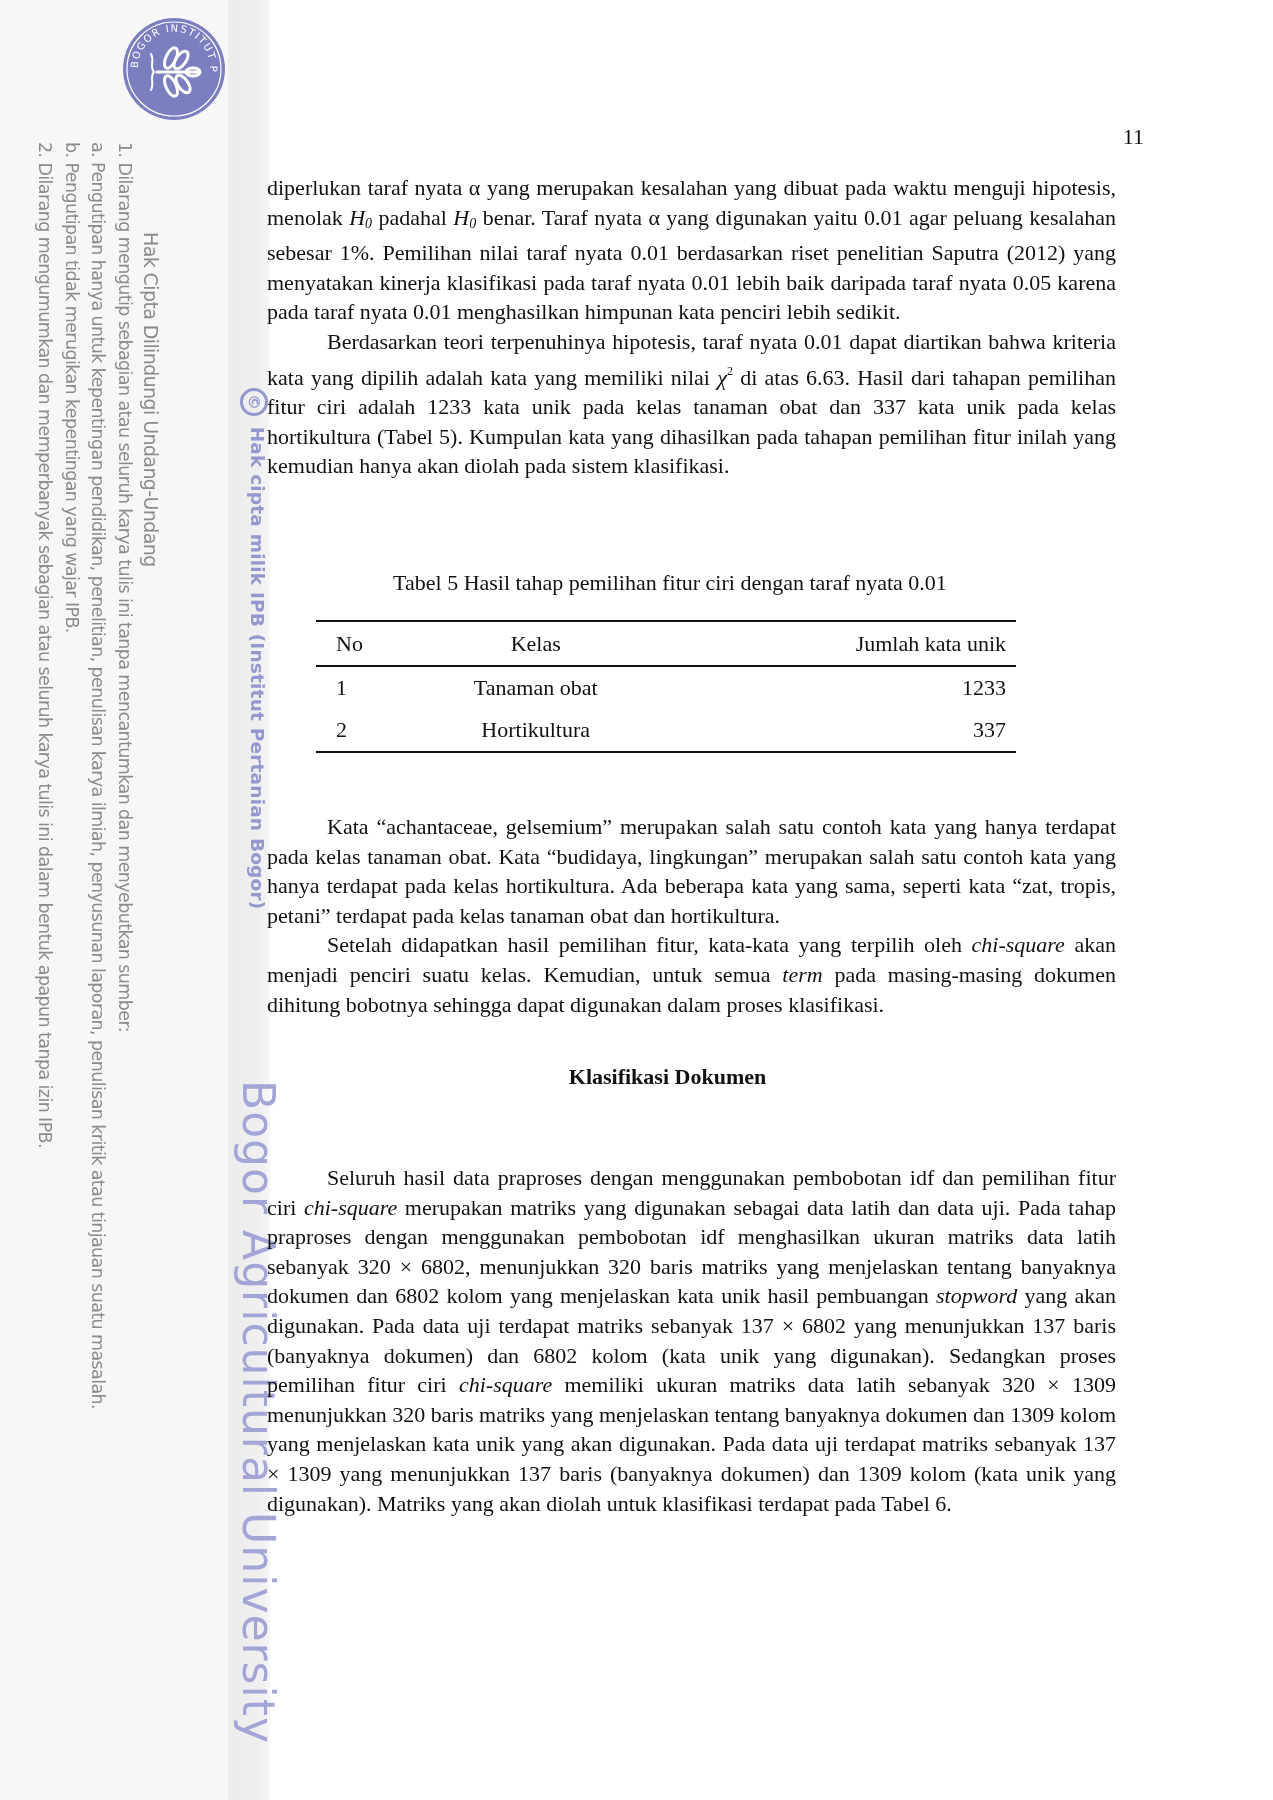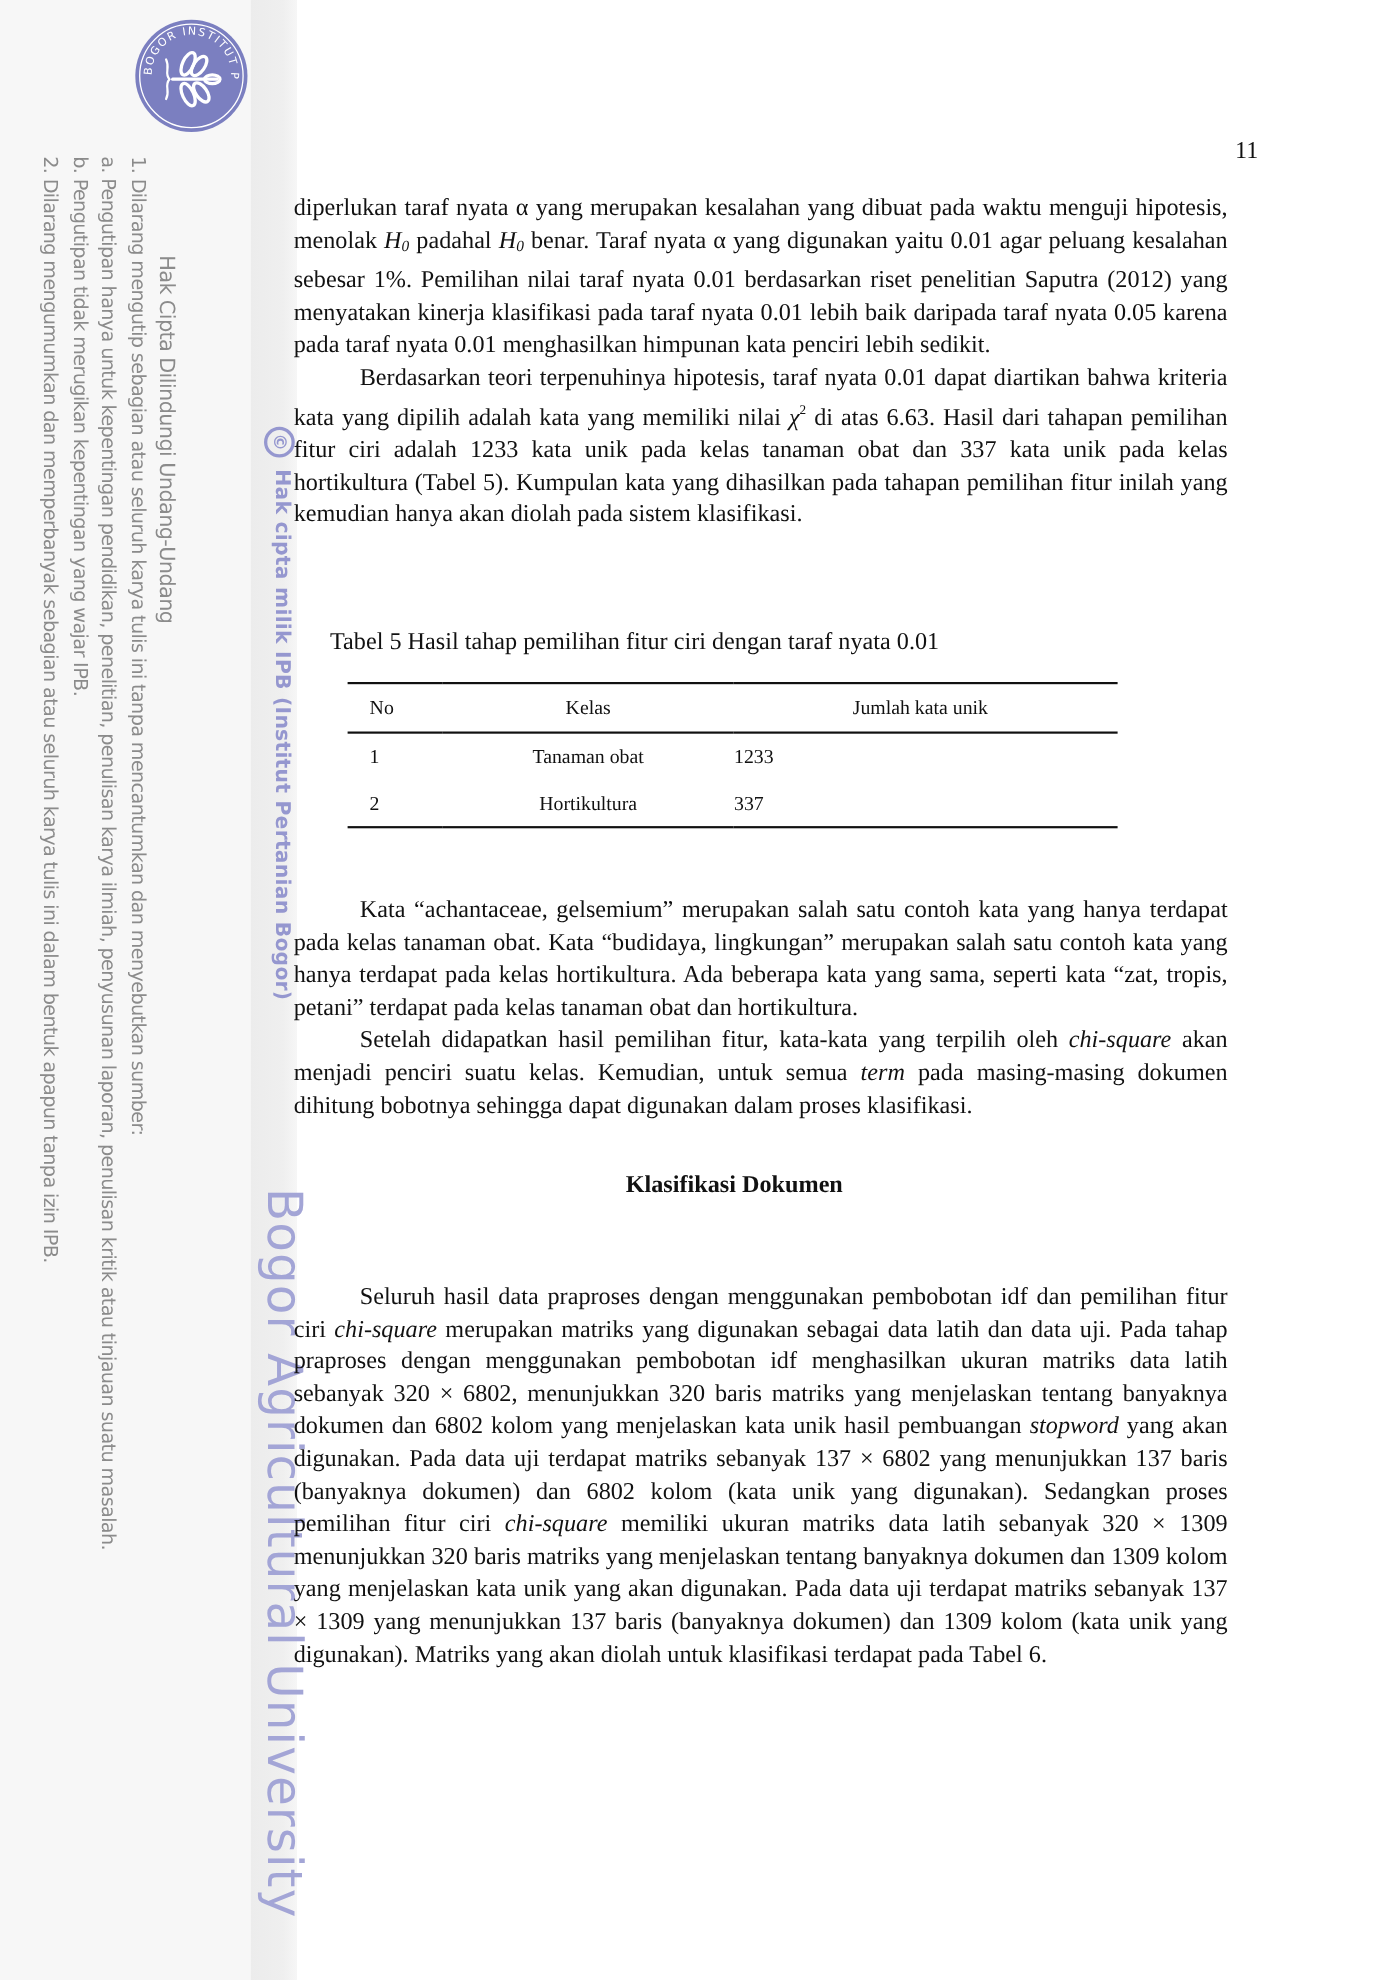--- a/index.html
+++ b/index.html
@@ -53,33 +53,33 @@
     position: absolute; left: 243px; top: 173px; width: 849px;
     font-size: 22px; line-height: 29.6px; margin-left: 24px;
   }
   .content p { margin: 0; text-align: justify; }
   .content p.indent { text-indent: 60px; }
   sub.h0 { font-size: 14px; vertical-align: -3px; }
   sup.chi { font-size: 12px; vertical-align: 10px; }
   i { font-style: italic; }
 
   .table-caption {
-    position: absolute; left: 300px; top: 569px; width: 740px; text-align: left;
+    position: absolute; left: 300px; top: 569px; width: 740px; text-align: center;
     font-size: 22px; line-height: 28px;
   }
   .data-table {
     position: absolute; left: 316px; top: 620px; width: 700px;
-    border-collapse: collapse; font-size: 18px;
+    border-collapse: collapse; font-size: 22px;
   }
   .data-table th, .data-table td { font-weight: normal; padding: 0; height: 42px; }
   .data-table thead tr { border-top: 2px solid #111; border-bottom: 2px solid #111; }
   .data-table tbody tr:last-child { border-bottom: 2px solid #111; }
   .data-table .col-no { width: 66px; text-align: left; padding-left: 20px; }
   .data-table .col-kelas { text-align: center; }
-  .data-table .col-jumlah { padding-right: 10px; }
+  .data-table .col-jumlah { text-align: right; padding-right: 10px; }
   .data-table thead th { height: 43px; }
 
   .section-heading {
     position: absolute; left: 243px; top: 1064px; width: 849px; text-align: center;
     font-size: 22px; font-weight: bold;
   }
 </style>
 </head>
 <body>
 

